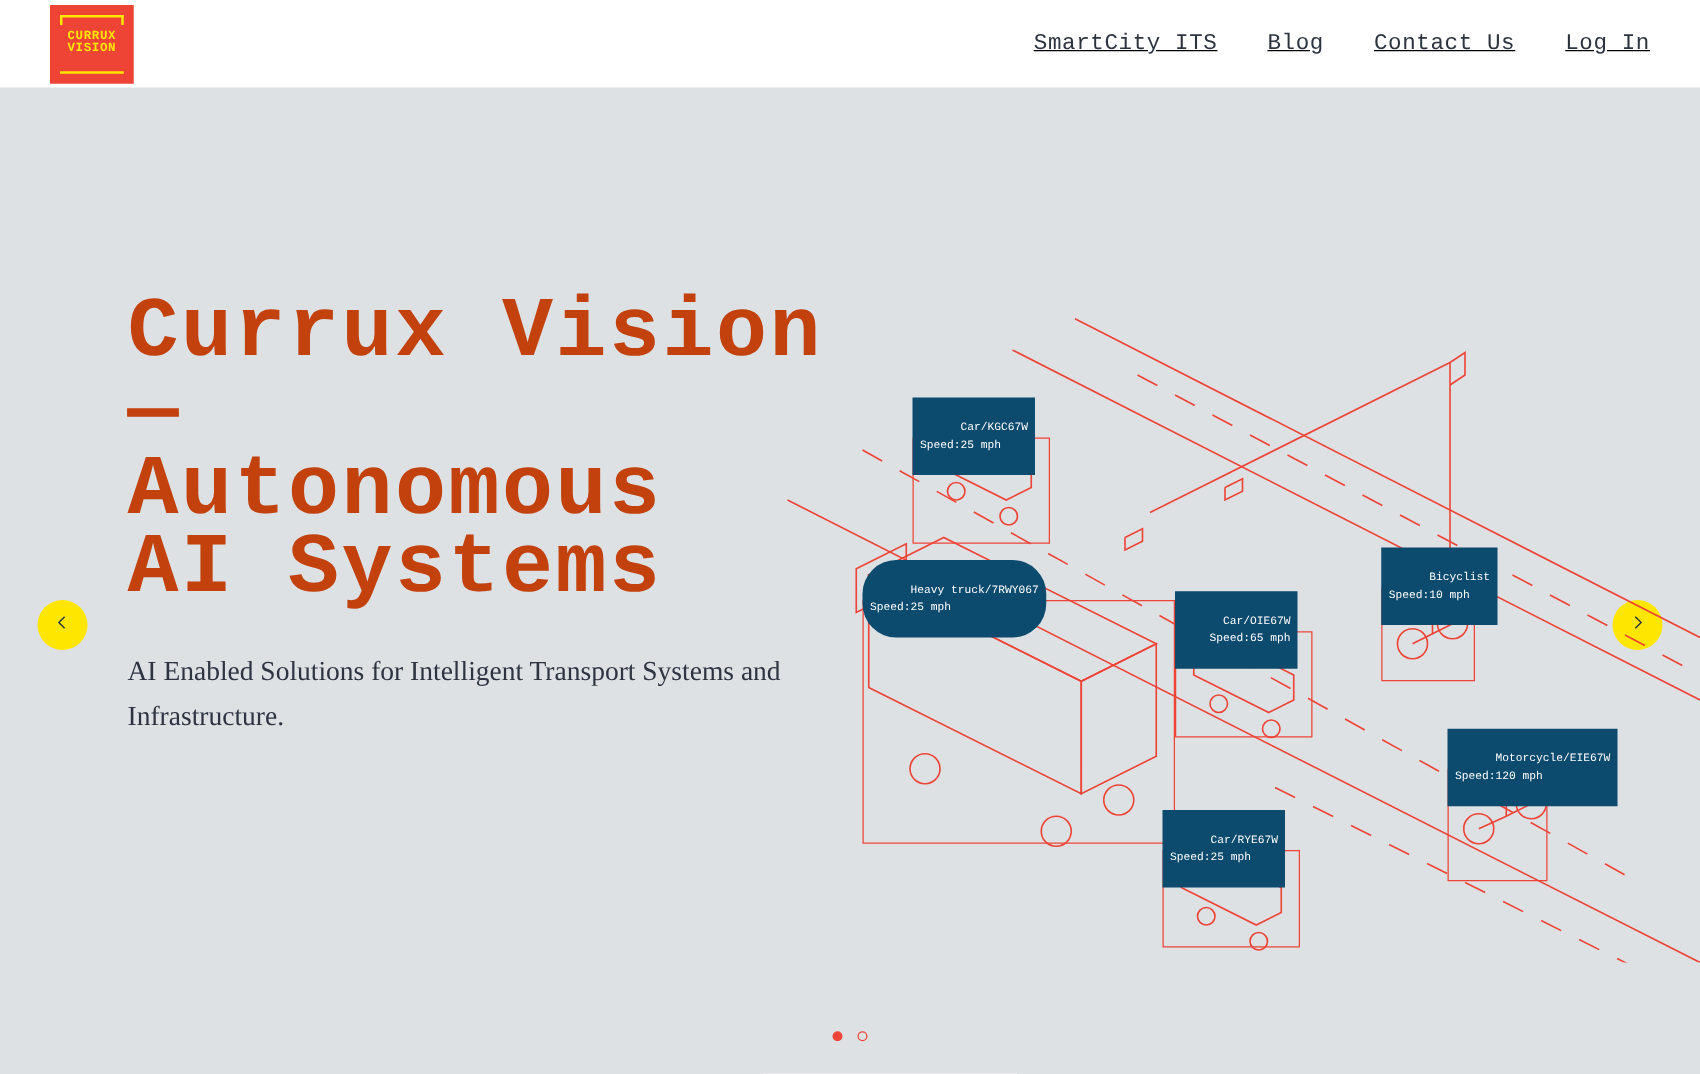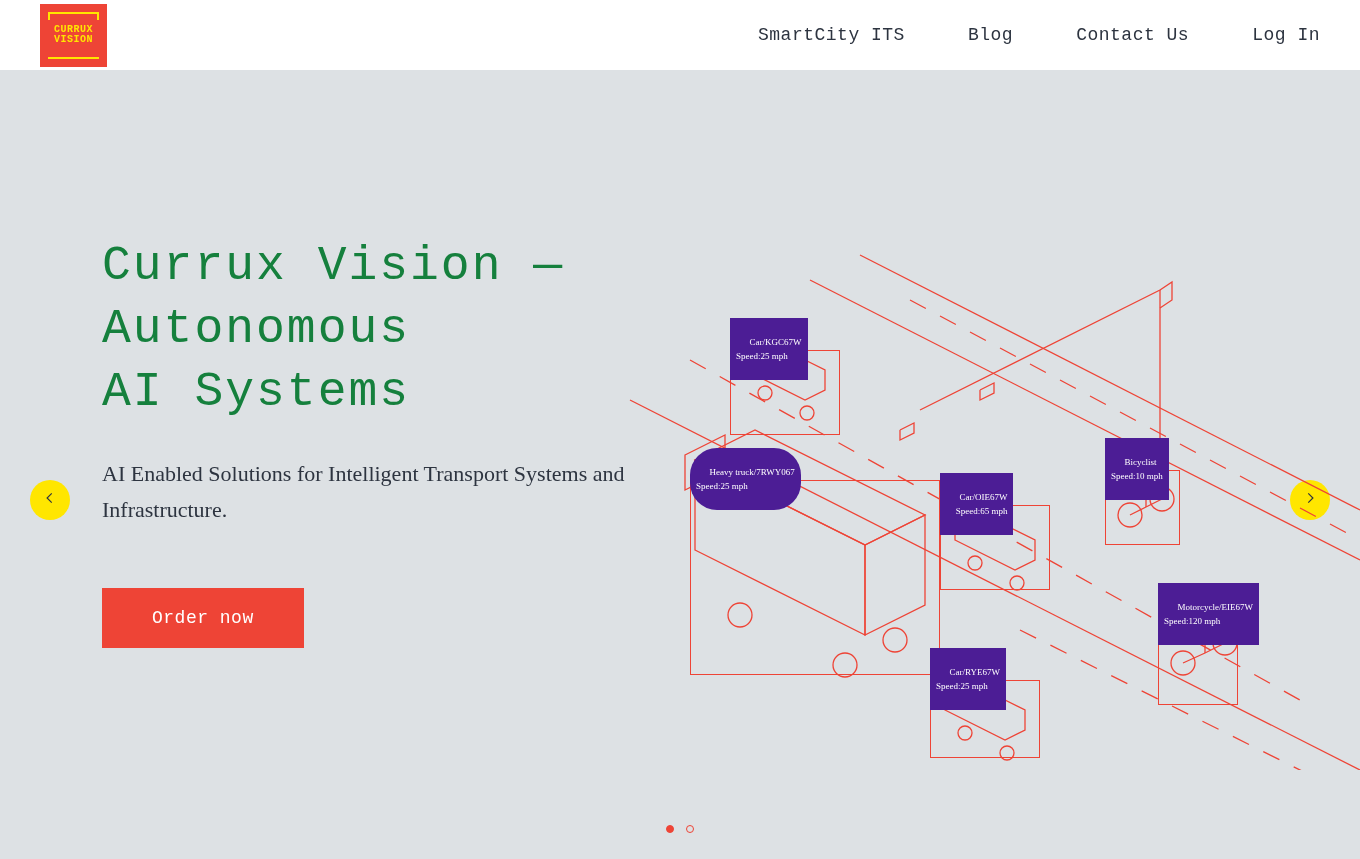--- a/index.html
+++ b/index.html
@@ -50,21 +50,22 @@
     line-height: 10px;
     text-align: center;
     white-space: pre;
     font-weight: bold;
     letter-spacing: 0.5px;
     z-index: 1;
   }
   .nav {
     margin-left: auto;
     display: flex;
-    gap: 63px;
+    gap: 40px;
+    text-decoration: underline;
   }
   .nav-item {
     font-size: 18px;
     color: #2d3440;
     text-decoration: none;
     letter-spacing: 0.5px;
     cursor: pointer;
   }
 
   
@@ -74,24 +75,24 @@
     background: #dde1e4;
   }
   .hero-content {
     position: absolute;
     left: 102px;
     top: 165px;
     width: 560px;
   }
   .hero-title {
     font-family: 'Courier New', monospace;
-    font-size: 48px;
+    font-size: 68px;
     line-height: 63px;
-    font-weight: normal;
-    color: #15803d;
+    font-weight: bold;
+    color: #c2410c;
     letter-spacing: 2px;
     white-space: pre-line;
   }
   .hero-sub {
     margin-top: 32px;
     font-family: Georgia, serif;
     font-size: 22px;
     line-height: 36px;
     color: #2d3440;
   }
@@ -152,23 +153,23 @@
     height: 560px;
   }
   .illus svg { width: 100%; height: 100%; }
   .illus line, .illus rect, .illus polyline, .illus polygon, .illus circle, .illus path {
     stroke: #ee4436;
     stroke-width: 1.3;
     fill: none;
   }
   .tag {
     position: absolute;
-    background: #4c1d95;
+    background: #0c4a6e;
     color: #fff;
-    font-family: Liberation Serif, serif;
+    font-family: Liberation Mono, monospace;
     font-size: 9px;
     line-height: 14px;
     padding: 3px 6px;
     white-space: pre;
   }
   .box {
     position: absolute;
     border: 1.3px solid #ee4436;
   }
 </style>
@@ -189,21 +190,20 @@
   </nav>
 </header>
 
 <section class="hero">
 
   <div class="hero-content">
     <h1 class="hero-title">Currux Vision —
 Autonomous
 AI Systems</h1>
     <p class="hero-sub">AI Enabled Solutions for Intelligent Transport Systems and Infrastructure.</p>
-    <button class="cta">Order now</button>
   </div>
 
   <div class="arrow arrow-left">
     <span>
       <svg viewBox="0 0 24 24">
           <polyline points="15 4 7 12 15 20"></polyline>
         </svg>
     </span>
   </div>
   <div class="arrow arrow-right">

